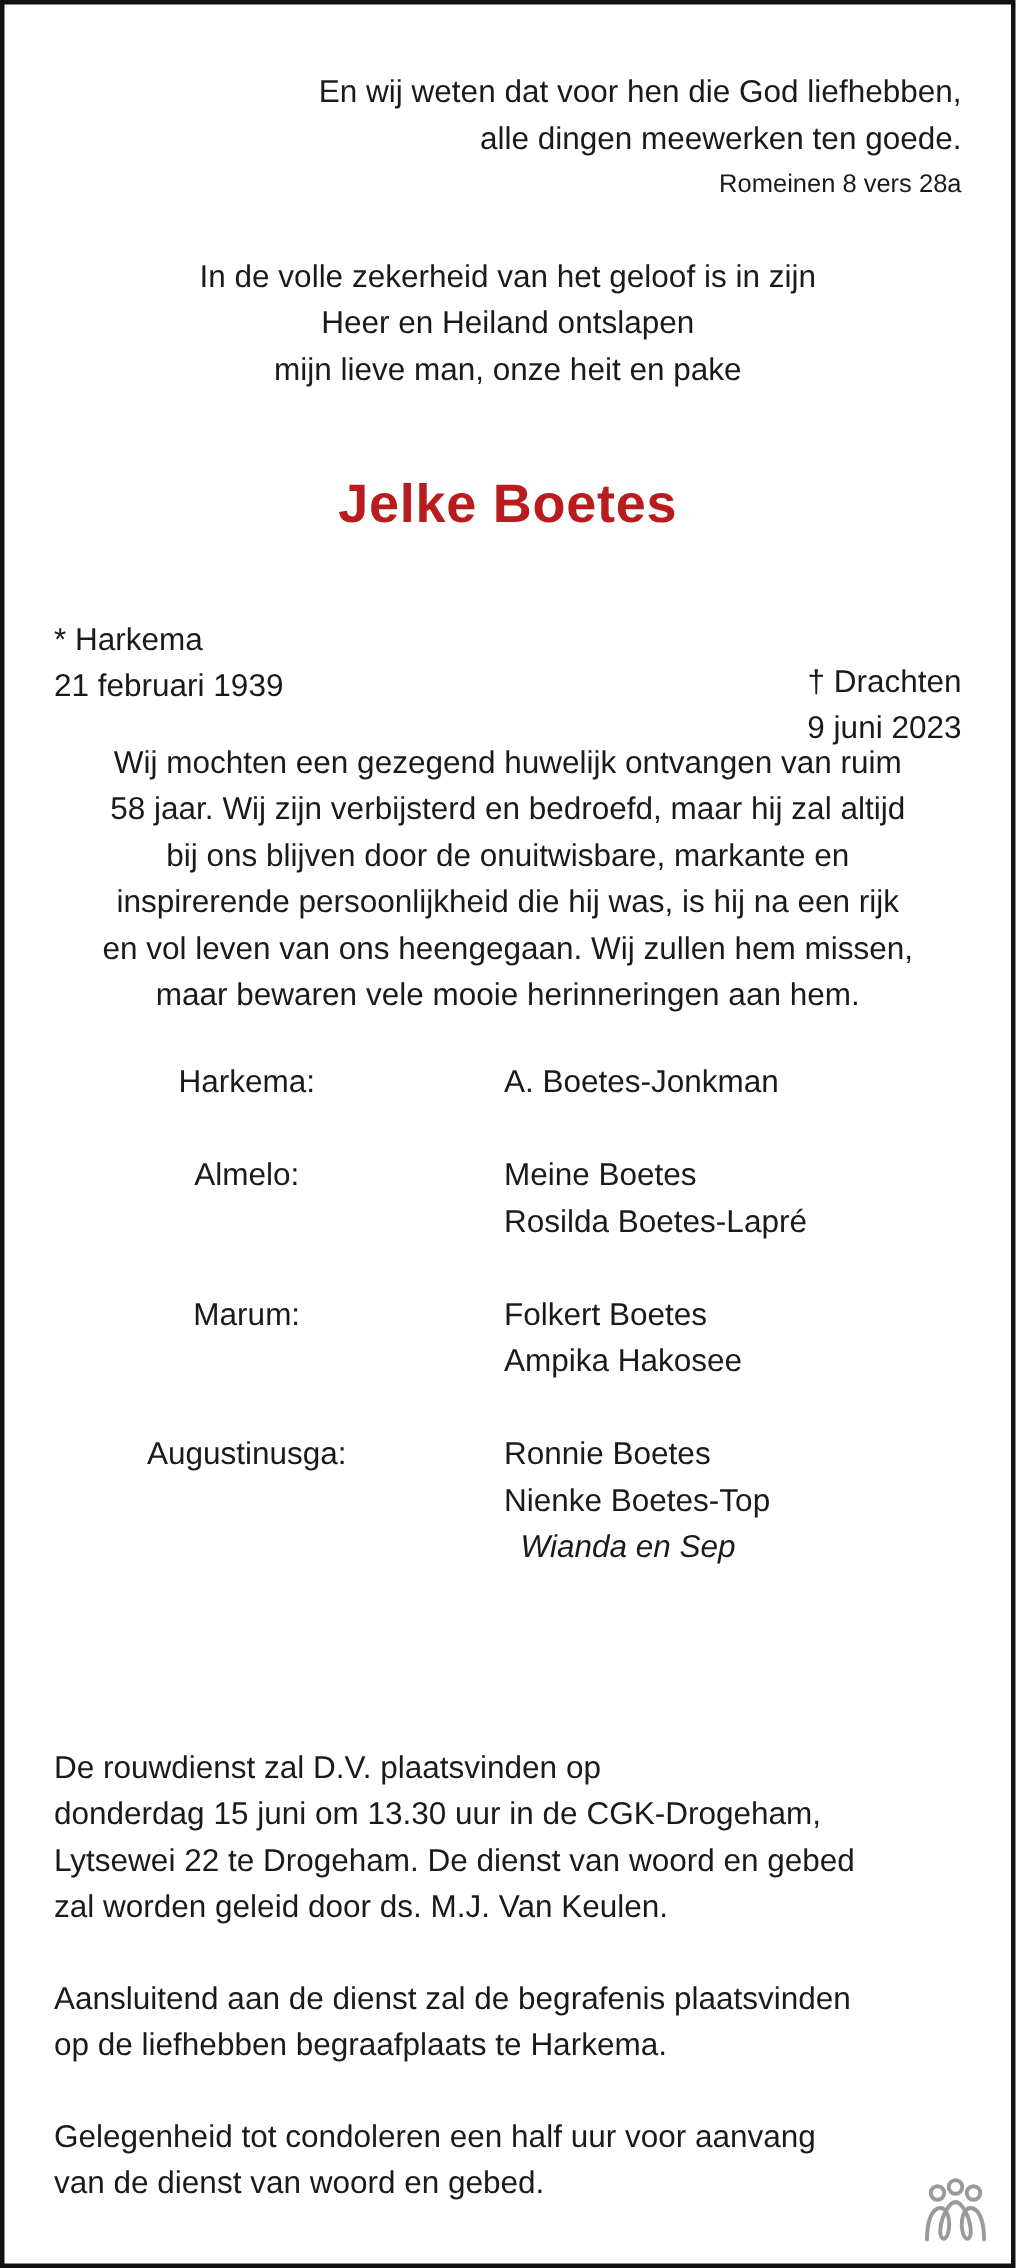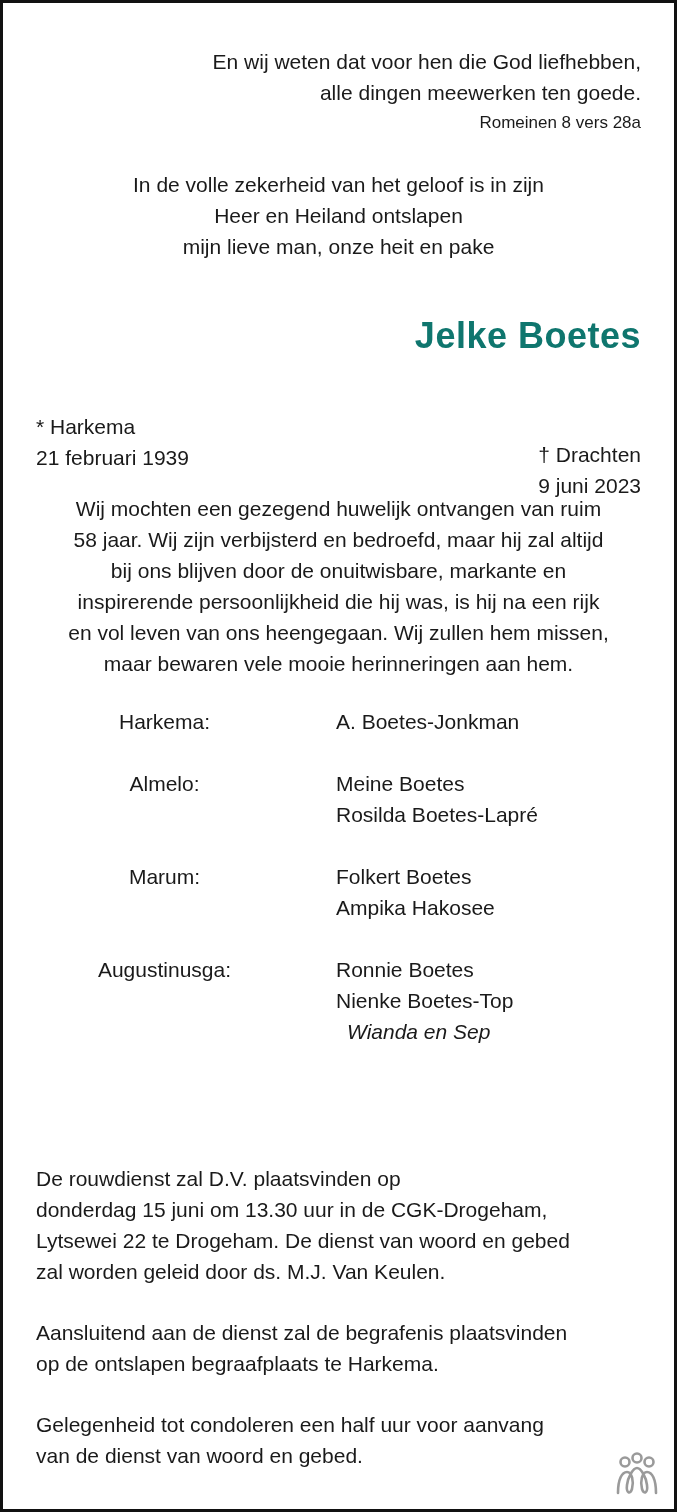--- a/index.html
+++ b/index.html
@@ -25,26 +25,26 @@
       line-height: 31px;
     }
     .block { position: absolute; left: 33px; right: 33px; }
     .verse { top: 43px; text-align: right; }
     .verse .line { display: block; }
     .verse .ref { display: block; font-size: 17px; line-height: 30px; margin-top: 0px; }
     .intro { top: 166px; text-align: center; }
     .intro .line { display: block; }
     .name {
       top: 311px;
-      text-align: right;
+      text-align: center;
       font-size: 36px;
       line-height: 44px;
       font-weight: bold;
       letter-spacing: 0.5px;
-      color: #0f766e;
+      color: #b91c1c;
     }
     .dates { top: 408px; display: flex; justify-content: space-between; }
     .dates .col { display: flex; flex-direction: column; }
     .dates .col.right { text-align: right; margin-top: 28px; }
     .body-text { top: 490px; text-align: center; }
     .body-text .line { display: block; }
     .family { top: 703px; left: 0; right: 0; }
     .family .group { display: flex; margin-bottom: 31px; }
     .family .place {
       width: 333px;
@@ -141,21 +141,21 @@
 
   <div class="block service">
     <span class="line">De rouwdienst zal D.V. plaatsvinden op</span>
     <span class="line">donderdag 15 juni om 13.30 uur in de CGK-Drogeham,</span>
     <span class="line">Lytsewei 22 te Drogeham. De dienst van woord en gebed</span>
     <span class="line">zal worden geleid door ds. M.J. Van Keulen.</span>
   </div>
 
   <div class="block burial">
     <span class="line">Aansluitend aan de dienst zal de begrafenis plaatsvinden</span>
-    <span class="line">op de ontslapen begraafplaats te Harkema.</span>
+    <span class="line">op de liefhebben begraafplaats te Harkema.</span>
   </div>
 
   <div class="block condolence">
     <span class="line">Gelegenheid tot condoleren een half uur voor aanvang</span>
     <span class="line">van de dienst van woord en gebed.</span>
   </div>
 
   <div class="logo">
     <svg width="46" height="46" viewBox="0 0 46 46" fill="none" stroke="#9a9a9a" stroke-width="2.6" stroke-linecap="round">
       <circle cx="11" cy="11" r="4.5"></circle>

